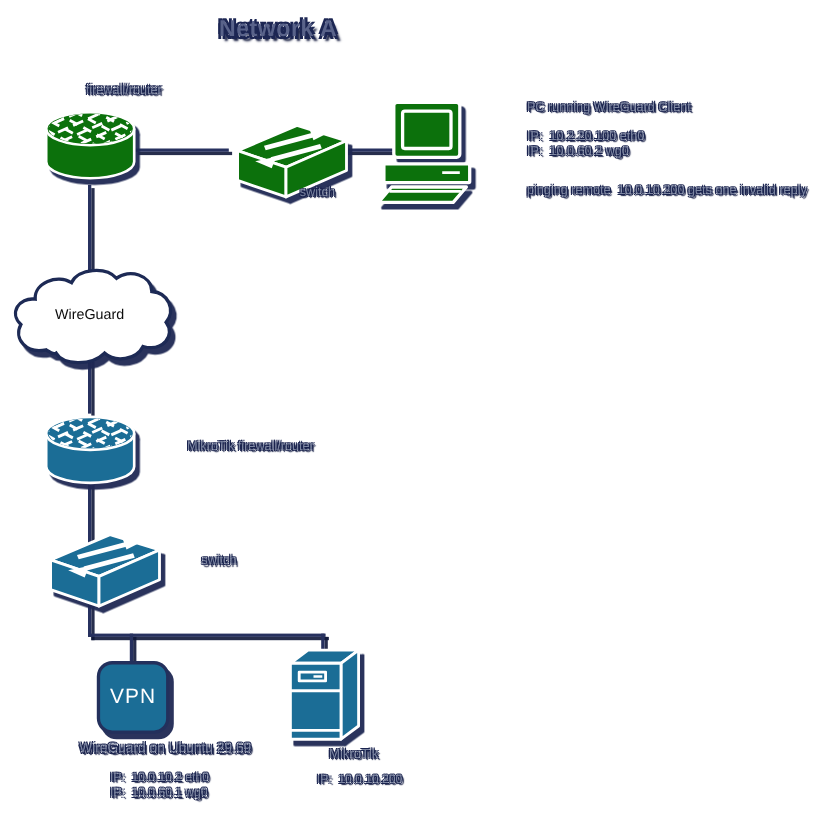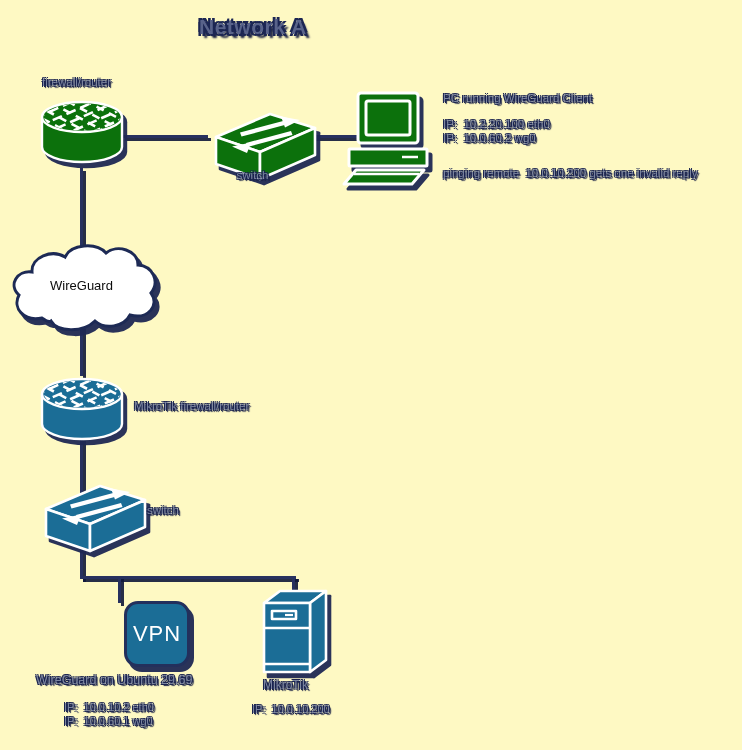--- a/index.html
+++ b/index.html
@@ -1,48 +1,48 @@
 <!DOCTYPE html>
 <html><head>
 <meta charset="utf-8">
 <style>
   html,body{margin:0;padding:0;background:#000;}
   .stage{
-    position:relative;width:742px;height:750px;background:#fef9c3;overflow:hidden;
+    position:relative;width:742px;height:750px;background:#ffffff;overflow:hidden;
     font-family:"Liberation Sans",sans-serif;
   }
   
   .line{position:absolute;background:#27315f;box-shadow:3px 3px 0 rgba(16,23,58,.9);z-index:1;}
   .h{height:3px;} .v{width:3px;}
   
   .icon{position:absolute;z-index:2;filter:drop-shadow(4px 5px 0 rgba(31,40,83,.95));}
   .fill-green{fill:#0c710c;}
   .fill-blue{fill:#1b6d96;}
   
   .lbl{
     position:absolute;z-index:3;color:#7b85a1;font-size:11.5px;line-height:1.2;
     text-shadow:-1px -1px 0 #1a234e,1px -1px 0 #1a234e,-1px 1px 0 #1a234e,
                  1px 1px 0 #1a234e,2px 2px 1px #141c42;
+    margin-left:36px;
   }
   .pre{white-space:pre;}
   .title{
     position:absolute;z-index:3;color:#59638a;font-size:21px;font-weight:bold;letter-spacing:.5px;
     text-shadow:-2px -2px 0 #1c2653,2px -2px 0 #1c2653,-2px 2px 0 #1c2653,
                  2px 2px 0 #1c2653,4px 4px 2px #10173b;
   }
   .cloud-text{
     position:absolute;z-index:4;color:#0b0b0b;font-size:13px;text-align:center;
   }
   .vpn-box{
     position:absolute;z-index:2;width:60px;height:60px;background:#1b6d96;
     border:3px solid #23305c;border-radius:14px;
     display:flex;align-items:center;justify-content:center;
-    color:#fff;font-size:22px;letter-spacing:1px;
+    color:#fff;font-size:19px;letter-spacing:1px;
     box-shadow:4px 5px 0 rgba(31,40,83,.95);
-    margin-left:36px;
   }
 </style>
 </head>
 <body>
 
 <div class="stage">
 
   <div class="line h" style="left:122px;top:135px;width:86px"></div>
   <div class="line h" style="left:302px;top:135px;width:56px"></div>
   <div class="line v" style="left:80px;top:168px;height:82px"></div>

